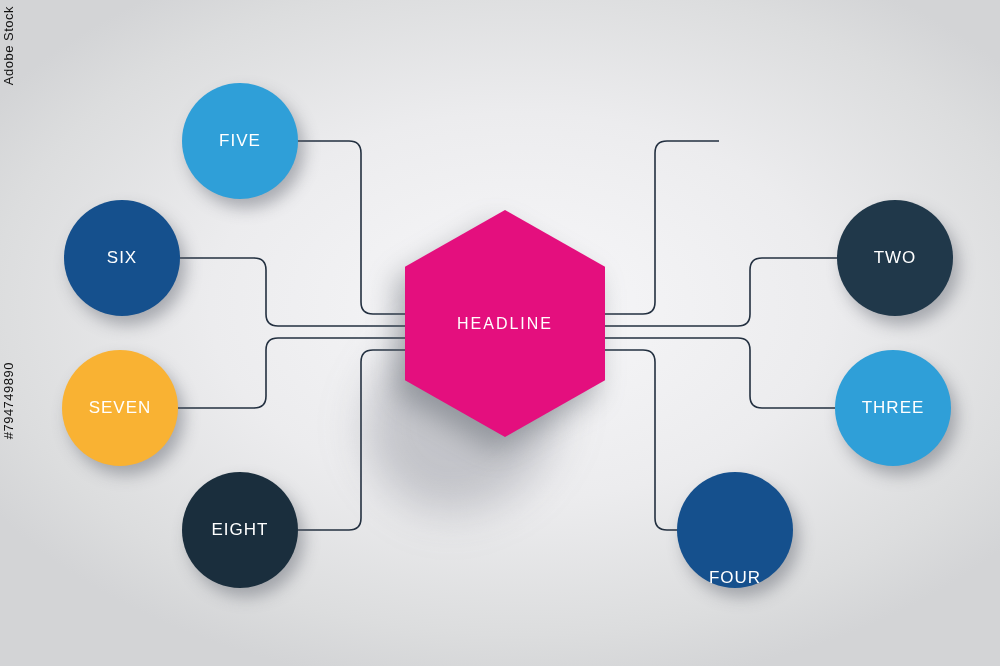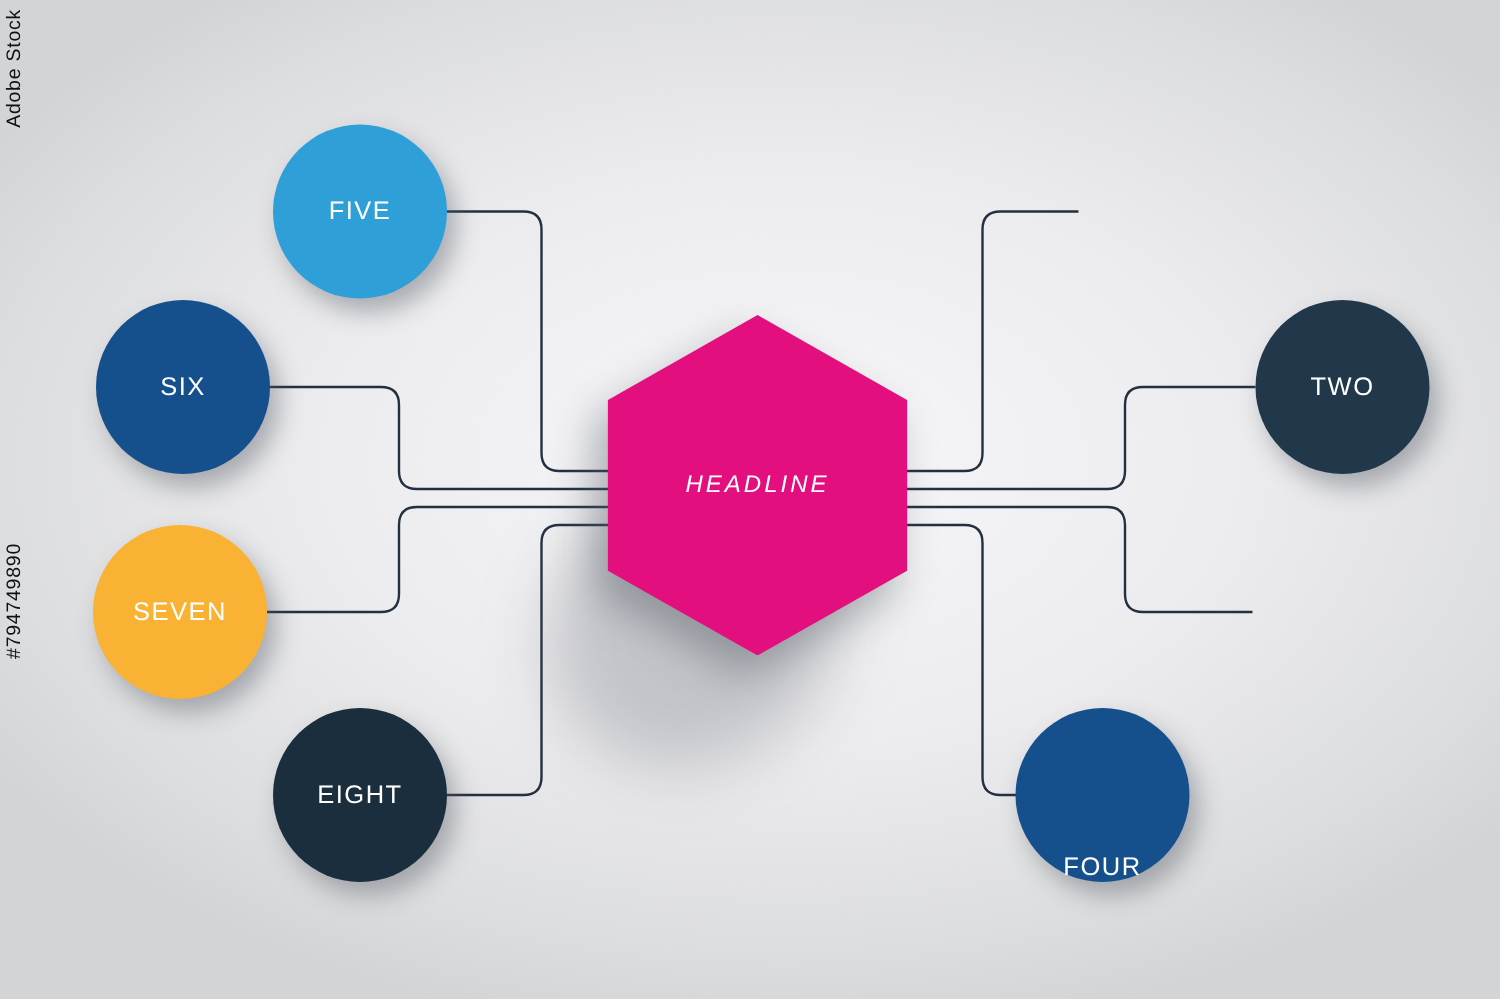--- a/index.html
+++ b/index.html
@@ -58,21 +58,21 @@
   .hex-wrap{
     position:absolute;left:405px;top:210px;width:200px;height:227px;
     filter:drop-shadow(-9px 14px 14px rgba(85,90,100,.45));
   }
   .hex{
     width:100%;height:100%;
     clip-path:polygon(50% 0%,100% 25%,100% 75%,50% 100%,0% 75%,0% 25%);
     display:flex;align-items:center;justify-content:center;
   }
   .hex-label{
-    color:#ffffff;font-size:16px;letter-spacing:2px;font-style:italic;
+    color:#ffffff;font-size:16px;letter-spacing:2px;
   }
 </style>
 </head>
 <body>
 
 <div class="stage">
 
   <span class="wm wm-brand">Adobe Stock</span>
   <span class="wm wm-id">#794749890</span>
 
@@ -95,20 +95,23 @@
   </div>
   <div class="node pos-seven" style="background-color: rgb(249, 178, 51);">
     <span class="node-label">SEVEN</span>
   </div>
   <div class="node pos-eight" style="background-color: rgb(26, 46, 61);">
     <span class="node-label">EIGHT</span>
   </div>
   <div class="node pos-two" style="background-color: rgb(32, 56, 74);">
     <span class="node-label">TWO</span>
   </div>
+  <div class="node pos-three" style="background-color: rgb(47, 159, 216);">
+    <span class="node-label">THREE</span>
+  </div>
   <div class="node pos-four" style="background-color: rgb(21, 80, 141);">
     <span class="node-label">FOUR</span>
   </div>
 
   <div class="long-shadow"></div>
   <div class="hex-wrap">
     <div class="hex" style="background-color: rgb(228, 15, 126);">
       <span class="hex-label" style="color: rgb(255, 255, 255);">HEADLINE</span>
     </div>
   </div>

